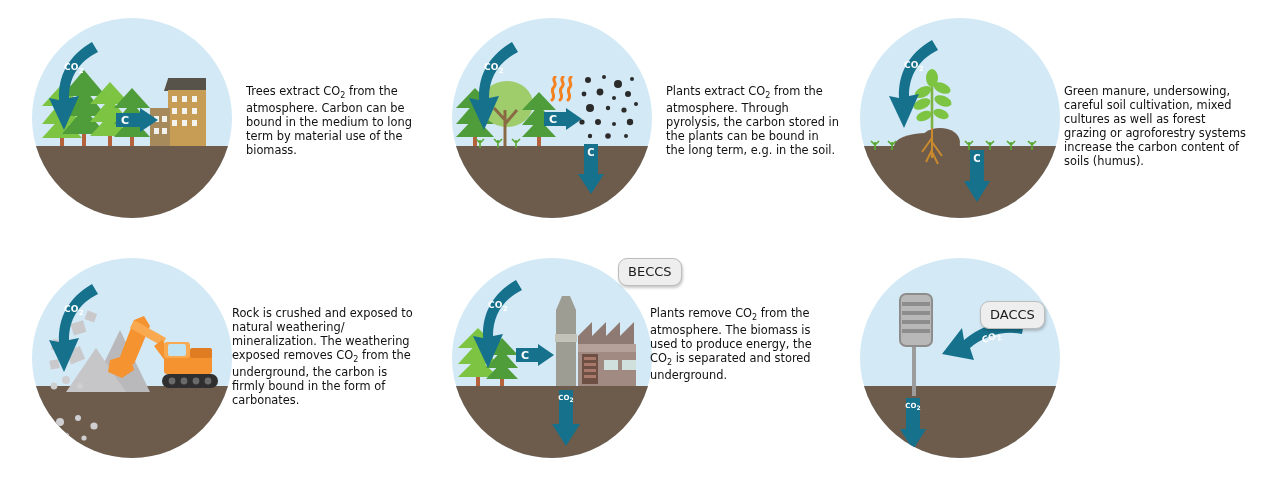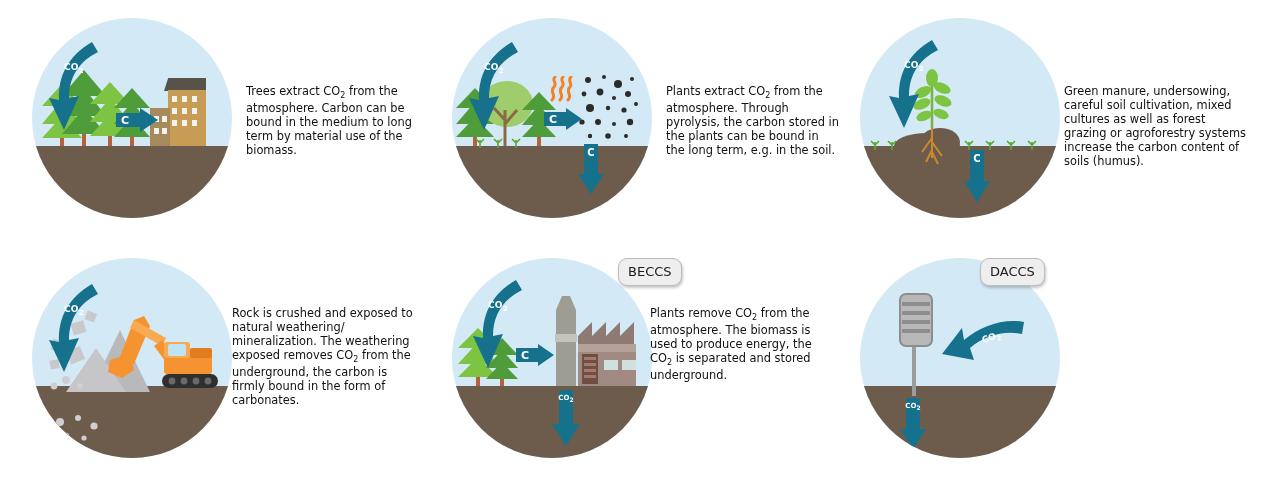--- a/index.html
+++ b/index.html
@@ -568,17 +568,17 @@
       </div>
 
       <div class="co2arrow" style="left:82px; top:58px; width:84px; height:62px;">
         <svg width="84" height="62" viewBox="0 0 84 62">
           <path d="M82 6 C62 2 38 10 22 24 L20 12 L0 38 L32 44 L28 32 C42 20 62 14 80 18 Z" fill="#16718c"></path>
         </svg>
         <span class="co2label" style="left:40px; top:16px; transform:rotate(-20deg);"><span>CO</span><sub>2</sub></span>
       </div>
     </div>
 
-    <div class="pill" style="left:152px;">DACCS</div>
+    <div class="pill" style="left:152px;margin-top:43px;">DACCS</div>
 
   </div>
 
 </div>
 
 </body></html>

